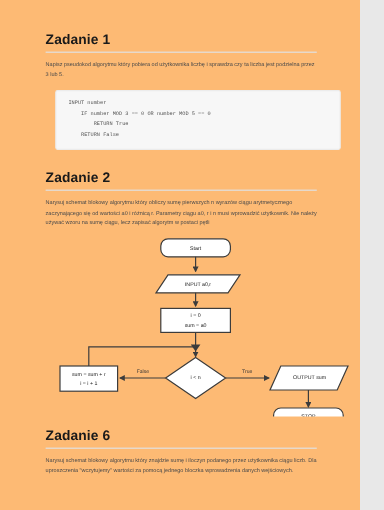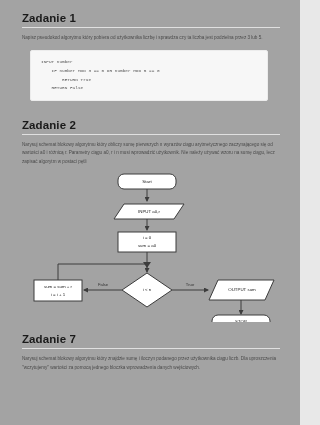--- a/index.html
+++ b/index.html
@@ -10,23 +10,23 @@
   body {
     width: 300px;
     height: 425px;
     overflow: hidden;
     font-family: "Liberation Sans", sans-serif;
   }
   .page {
     position: relative;
     width: 300px;
     height: 425px;
-    background: #a3a3a3;
+    background: #fdba74;
     box-sizing: border-box;
-    padding: 0;
+    padding: 16px;
   }
   .content {
     padding: 12px 20px 0 22px;
   }
   h2.task-heading {
     font-family: "Liberation Sans", sans-serif;
     font-size: 11.5px;
     font-weight: bold;
     color: #1a1a1a;
     margin: 0 0 2px 0;
@@ -169,19 +169,19 @@
 
           <line class="fl-line" x1="219" y1="128" x2="219" y2="142" marker-end="url(#arrow)"></line>
 
           <rect class="fl-shape" x="190" y="143" width="58" height="14" rx="6" ry="6"></rect>
           <text class="fl-text" x="219" y="150">STOP</text>
         </svg>
       </div>
     </div>
 
     <div class="section3">
-      <h2 class="task-heading">Zadanie 7</h2>
+      <h2 class="task-heading">Zadanie 6</h2>
       <div class="hr"></div>
       <p class="task-text">Narysuj schemat blokowy algorytmu który znajdzie sumę i iloczyn podanego przez użytkownika ciągu liczb. Dla uproszczenia "wczytujemy" wartości za pomocą jednego bloczka wprowadzenia danych wejściowych.</p>
     </div>
 
   </div>
 </div>
 
 </body></html>

